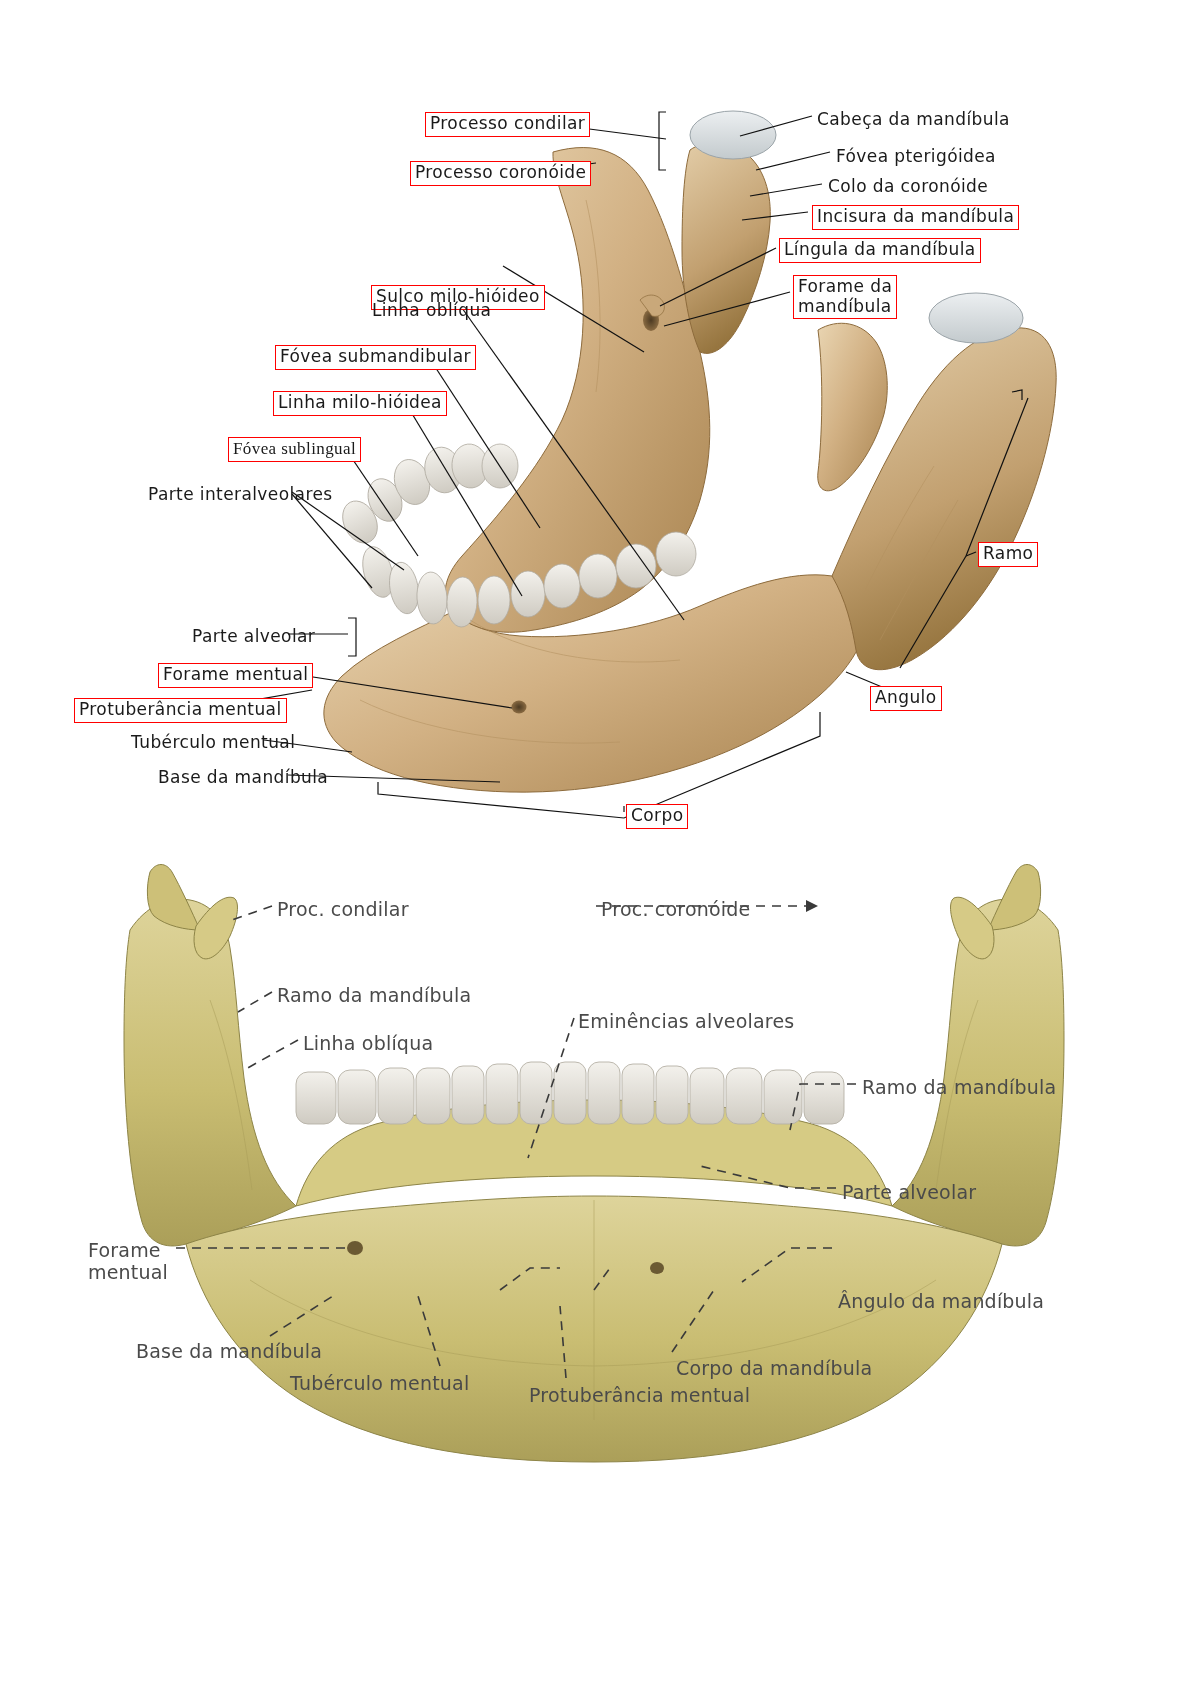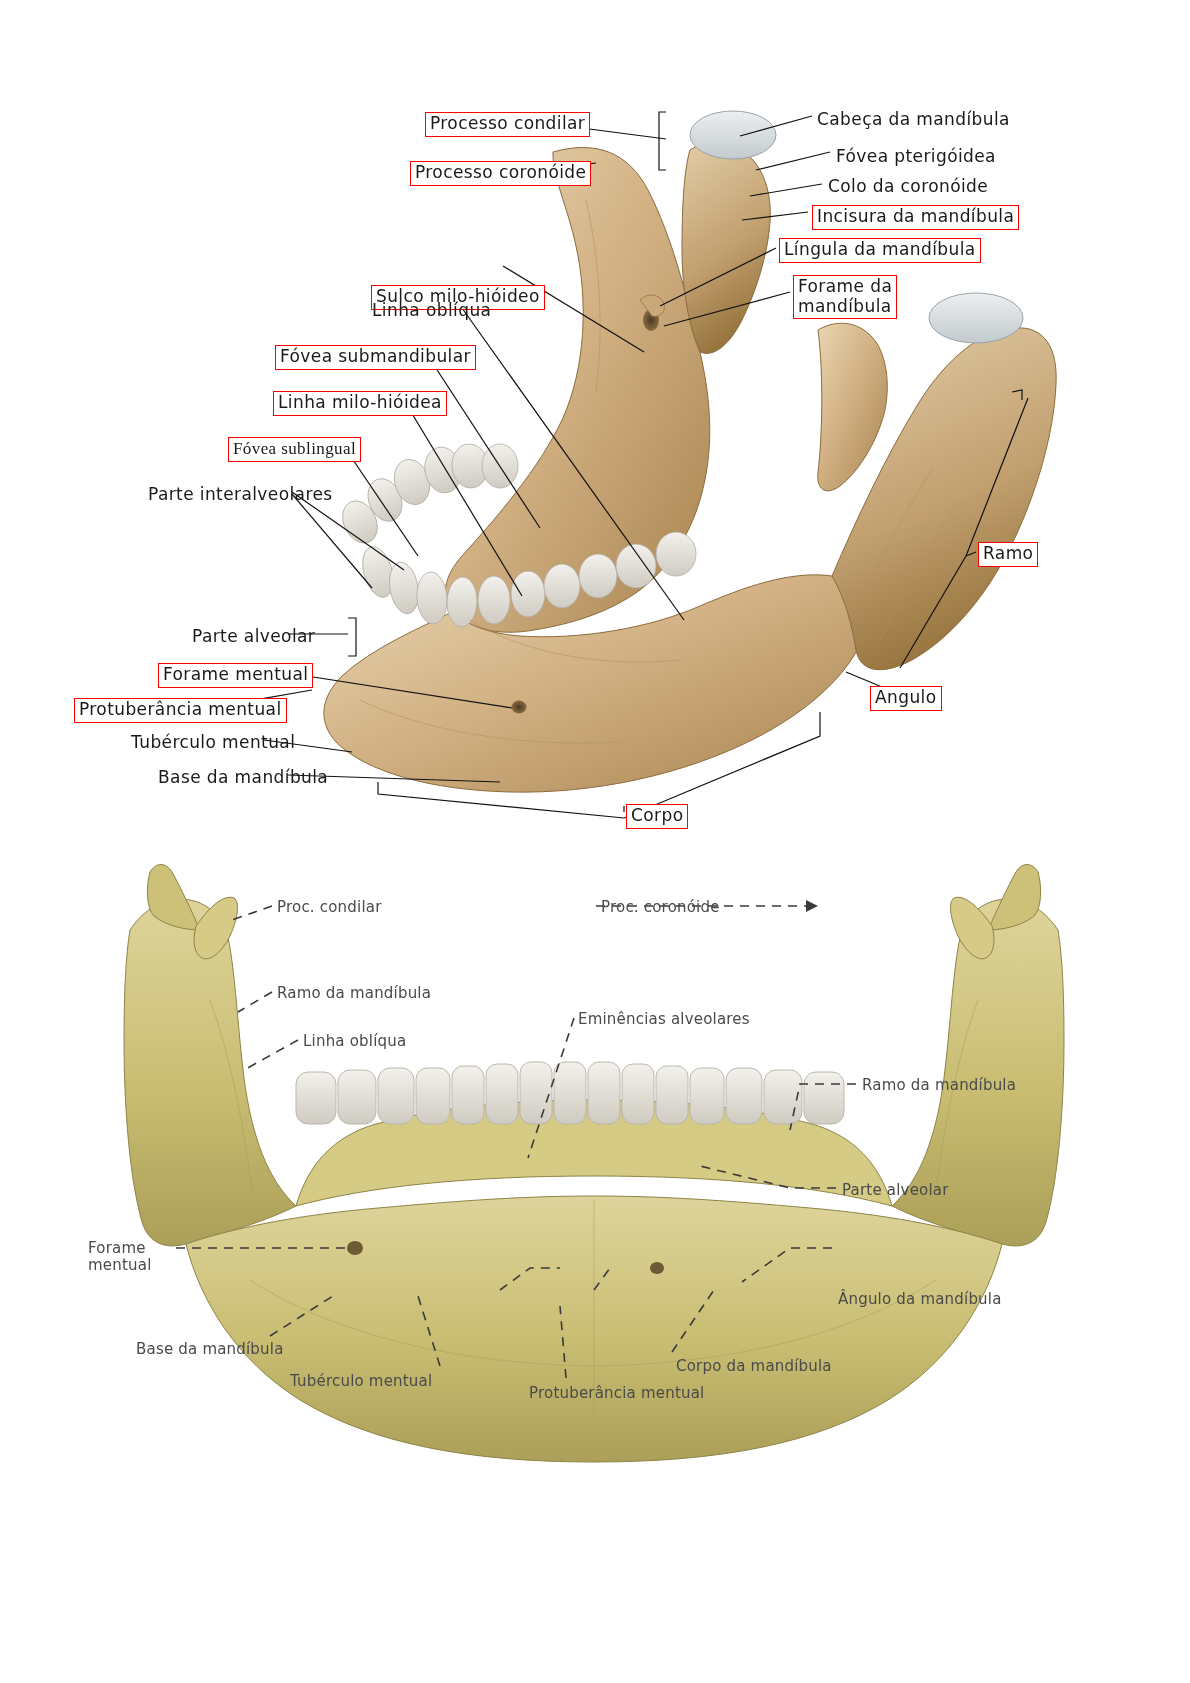--- a/index.html
+++ b/index.html
@@ -20,21 +20,21 @@
     line-height:1.15;
   }
   
   .figA .lbl{ font-size:17px; letter-spacing:.4px; color:#1a1a1a; }
   .figA .lbl.boxed{
     border:1.6px solid #ff0000;
     padding:1px 4px 2px 4px;
     background:#fff;
   }
   
-  .figB .lbl{ font-size:15px; color:#4a4a4a; letter-spacing:.2px; }
+  .figB .lbl{ font-size:19px; color:#4a4a4a; letter-spacing:.2px; }
 
   svg.overlay{position:absolute; left:0; top:0; width:1190px; height:1683px; pointer-events:none;}
 </style>
 </head>
 <body>
 
 <div class="page">
 
   <svg class="overlay" viewBox="0 0 1190 1683" xmlns="http://www.w3.org/2000/svg">
     <defs>

